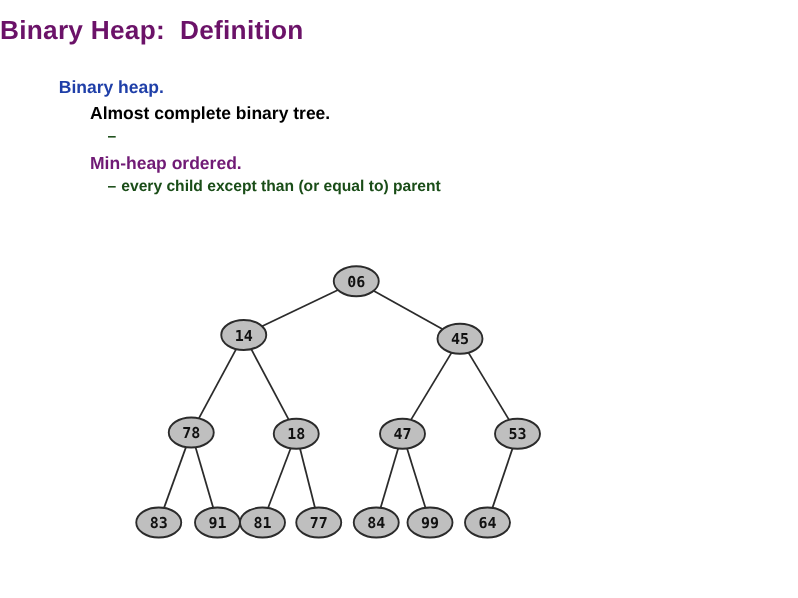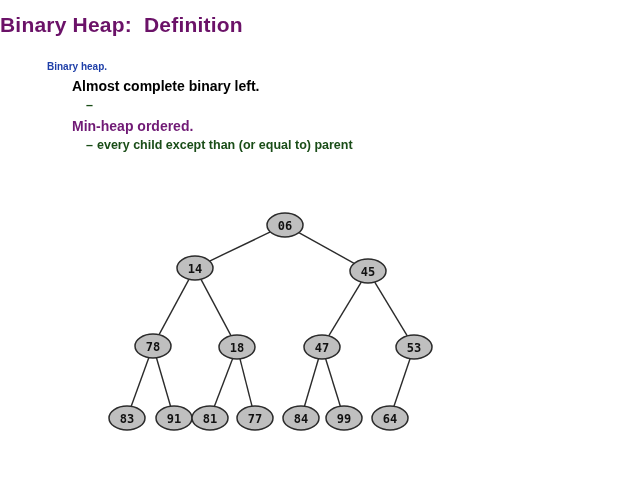--- a/index.html
+++ b/index.html
@@ -45,21 +45,21 @@
     top: 62px;
     width: 638px;
   }
   .bullet {
     white-space: pre;
     font-weight: bold;
     line-height: 1.0;
   }
   .lvl-0 {
     margin-left: 47px;
-    font-size: 10px;
+    font-size: 14px;
     color: #1f3fa8;
     margin-bottom: 7px;
   }
   .lvl-1 {
     margin-left: 72px;
     font-size: 14px;
     color: #000000;
     margin-bottom: 6px;
   }
   .lvl-2 {
@@ -112,21 +112,21 @@
 </style>
 </head>
 <body>
 
 <div id="slide">
 
   <div id="slide-title">Binary Heap:  Definition</div>
 
   <div id="bullets">
       <div class="bullet lvl-0" style="color: rgb(31, 63, 168);"><span>Binary heap.</span></div>
-      <div class="bullet lvl-1" style="color: rgb(0, 0, 0);"><span>Almost complete binary left.</span></div>
+      <div class="bullet lvl-1" style="color: rgb(0, 0, 0);"><span>Almost complete binary tree.</span></div>
       <div class="bullet lvl-2" style="color: rgb(26, 77, 24);"><span class="dash">–</span></div>
       <div class="bullet lvl-1" style="color: #701a75;"><span>Min-heap ordered.</span></div>
       <div class="bullet lvl-2" style="color: rgb(26, 77, 24);"><span class="dash">–</span><span>every child except than (or equal to) parent</span></div>
     </div>
 
   <div id="tree-figure">
     <svg id="tree-svg" width="638" height="478" viewBox="0 0 638 478">
       <g id="edge-layer">
           <line x1="270.36929170366864" y1="231.9902272971361" x2="209.6307082963314" y2="261.00977270286387" class="tree-edge" stroke="#2b2b2b"></line>
           <line x1="298.84164271180896" y1="232.67127186437602" x2="354.15835728819104" y2="263.328728135624" class="tree-edge" stroke="#2b2b2b"></line>

